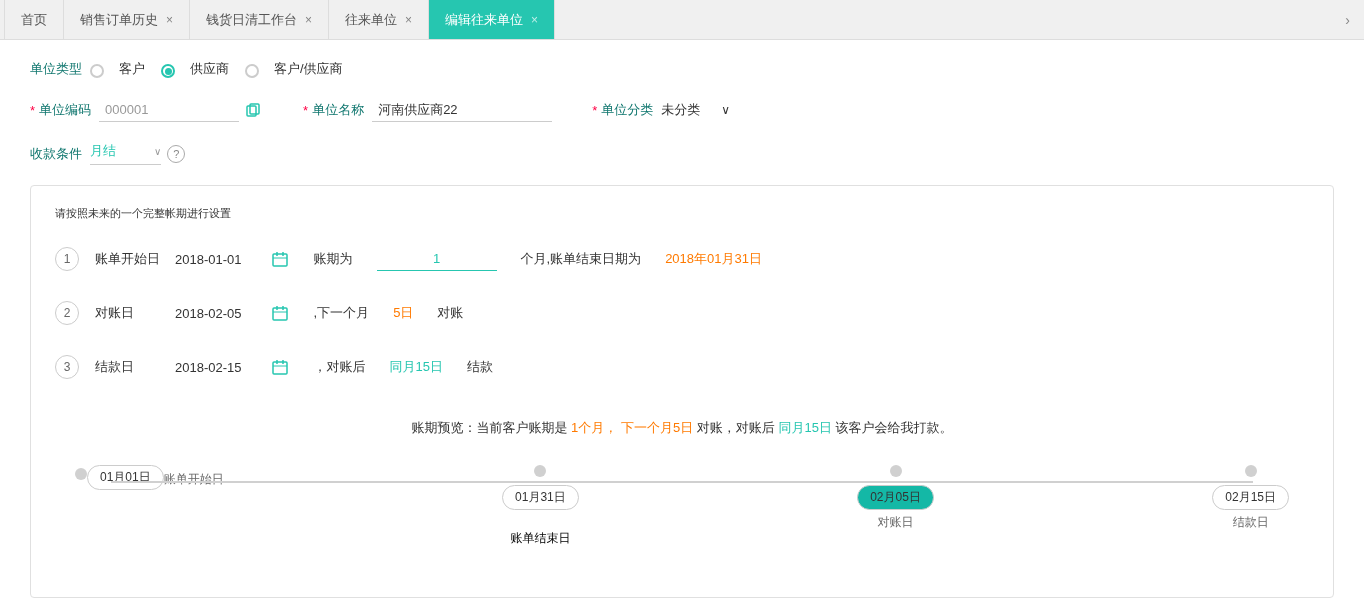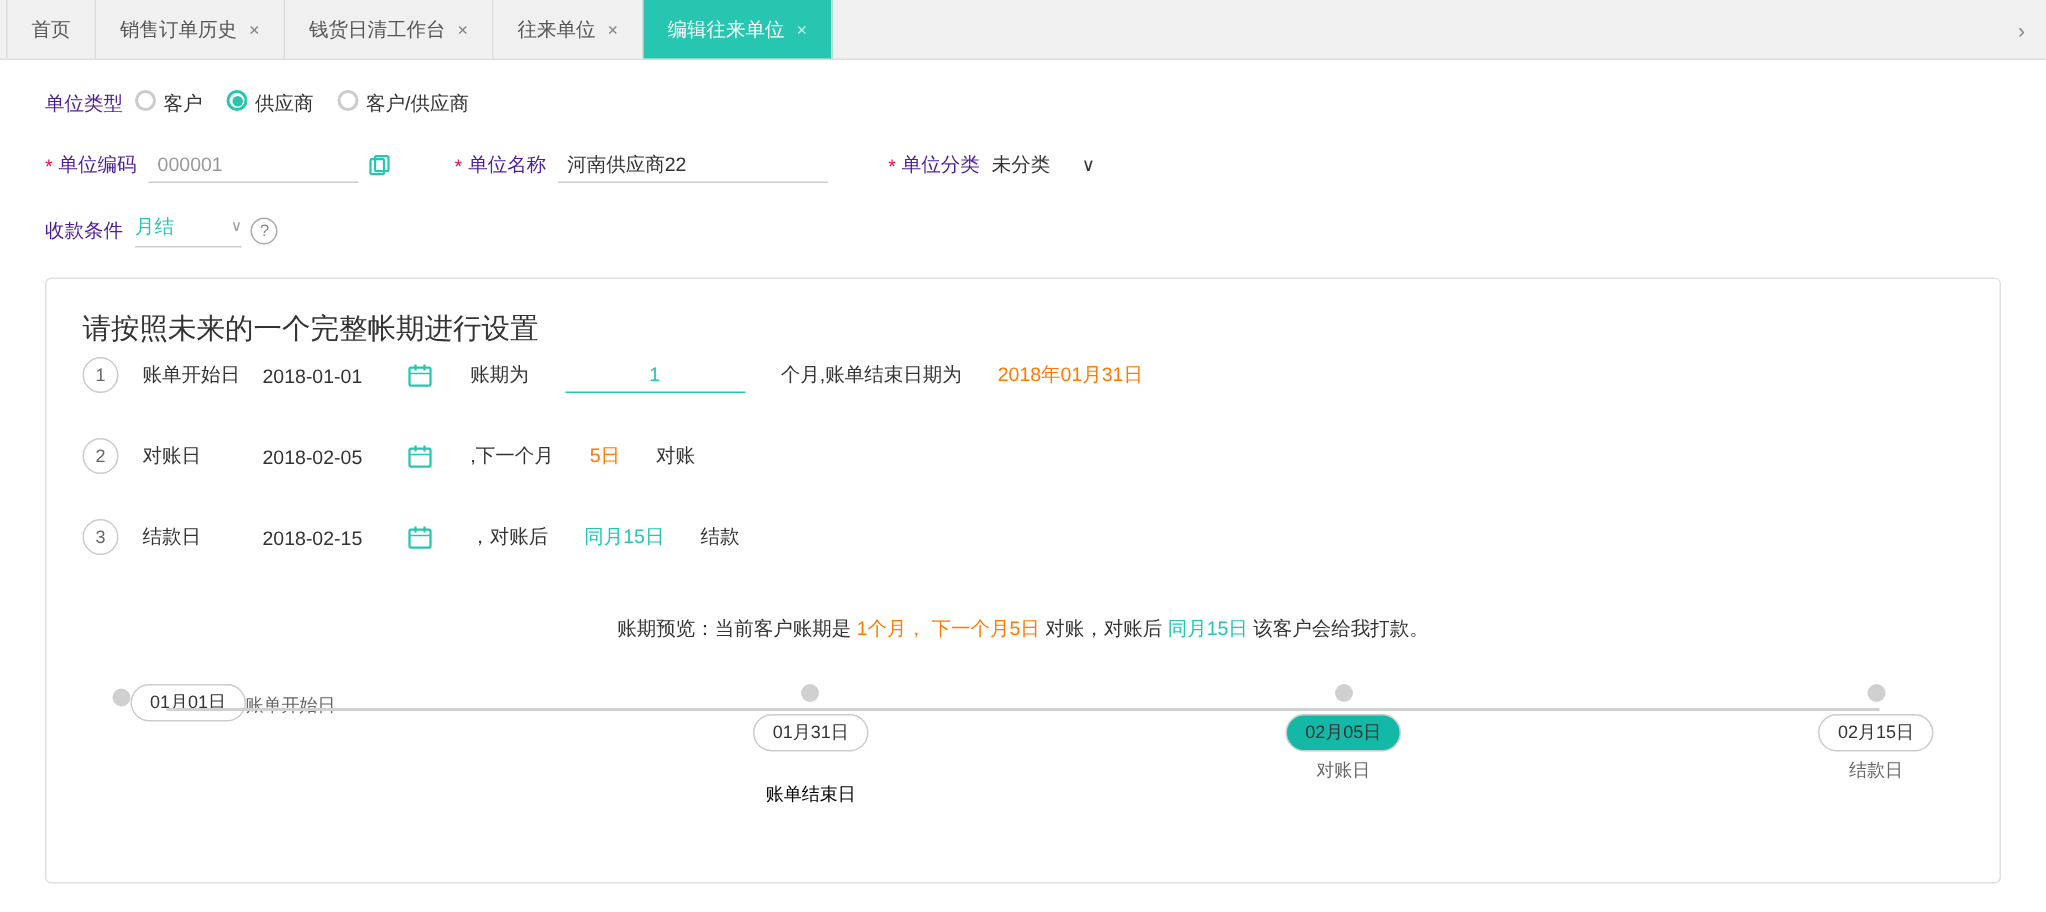--- a/index.html
+++ b/index.html
@@ -52,40 +52,40 @@
       min-height: calc(608px - 40px);
     }
 
     
     .form-row {
       display: flex;
       align-items: center;
       margin-bottom: 20px;
     }
     .form-label {
-      color: #4c1d95;
+      color: #0f766e;
       margin-right: 8px;
       white-space: nowrap;
       text-align: center;
     }
     .required-star {
       color: #f04;
       margin-right: 4px;
     }
 
     
     .radio-group {
       display: flex;
       align-items: center;
       gap: 16px;
     }
     .radio-item {
       display: flex;
-      align-items: flex-start;
-      gap: 5px;
+      align-items: flex-end;
+      gap: 15px;
       cursor: pointer;
     }
     .radio-circle {
       width: 14px;
       height: 14px;
       border-radius: 50%;
       border: 2px solid #ccc;
       background: #fff;
       display: flex;
       align-items: center;
@@ -177,22 +177,23 @@
     }
 
     
     .section-box {
       border: 1px solid #e0e0e0;
       border-radius: 4px;
       padding: 20px 24px;
       background: #fff;
     }
     .section-title {
-      font-size: 19px;
+      font-size: 11px;
       color: #333;
+      margin-bottom: 20px;
     }
 
     
     .step-row {
       display: flex;
       align-items: center;
       margin-bottom: 18px;
       min-height: 36px;
     }
     .step-num {

